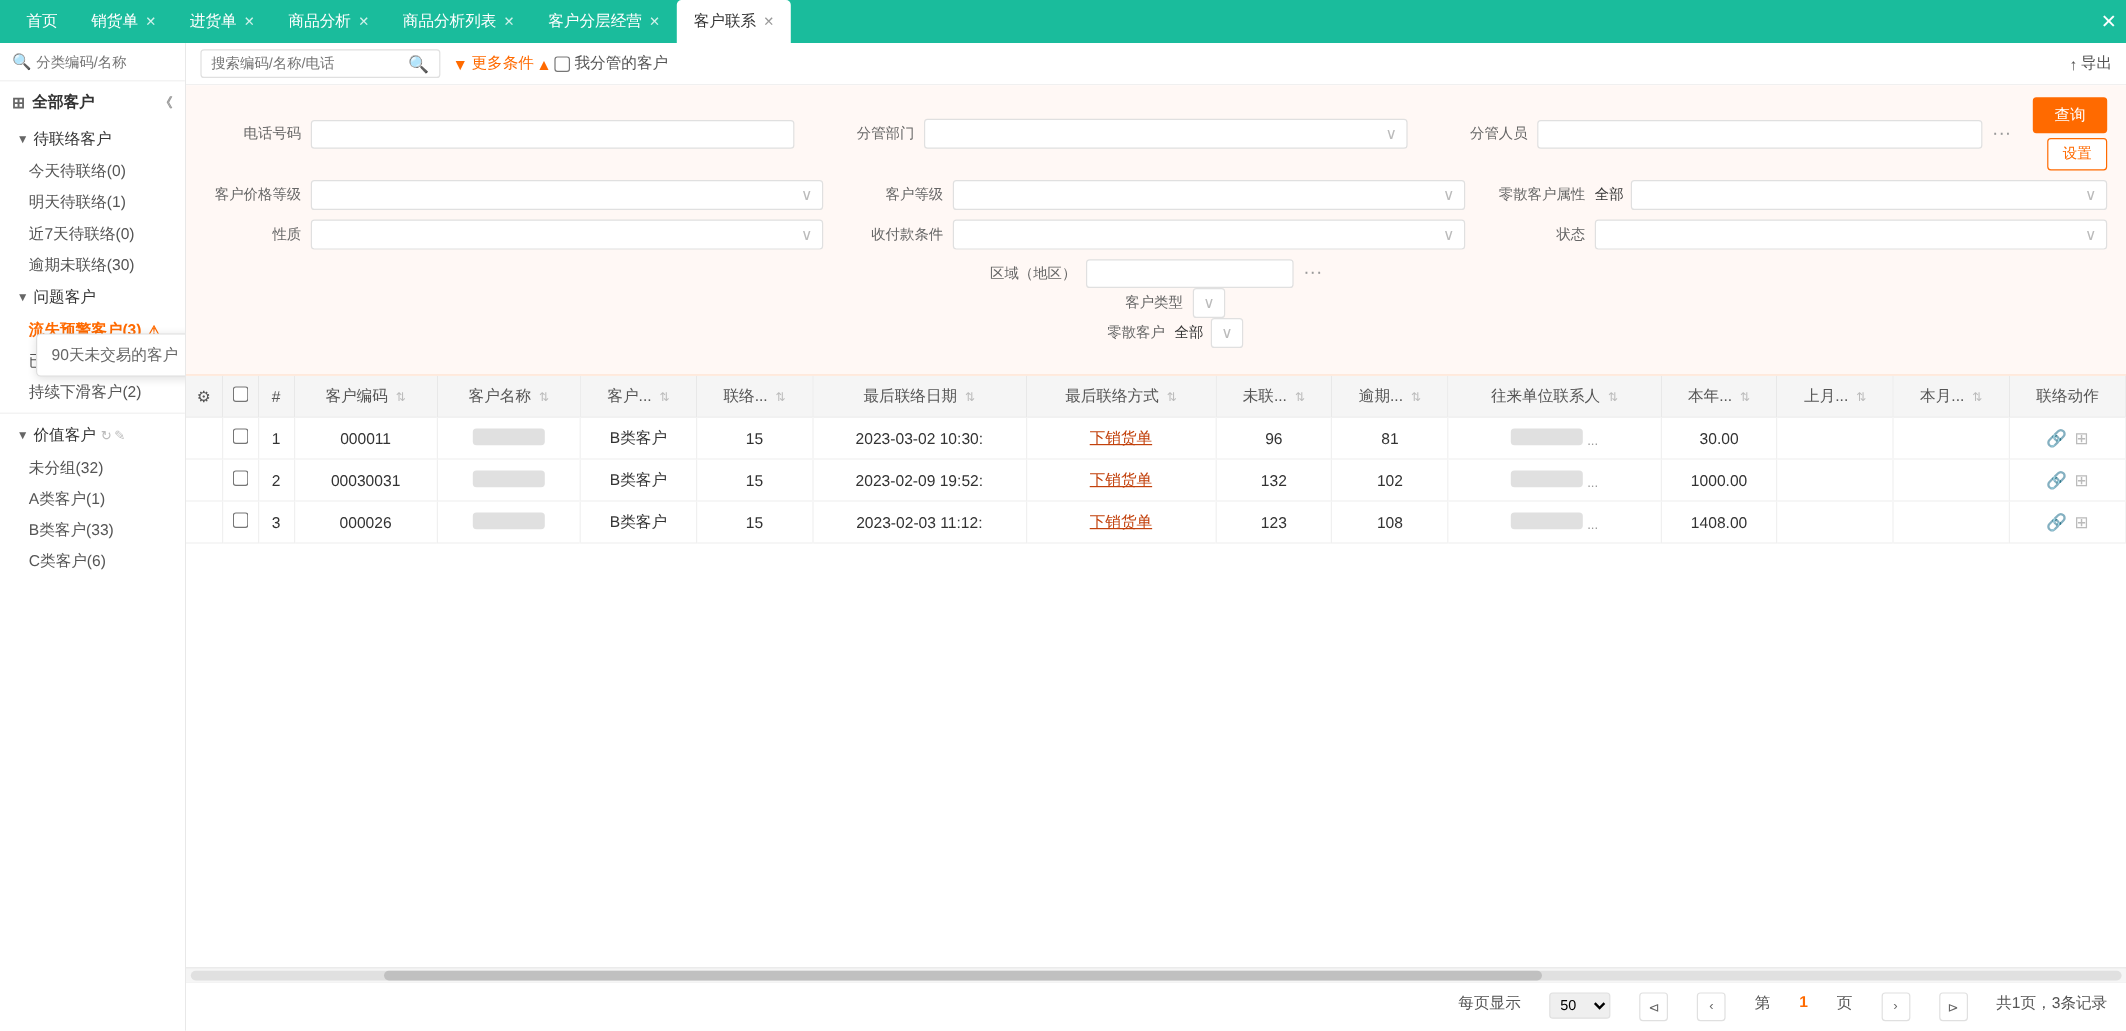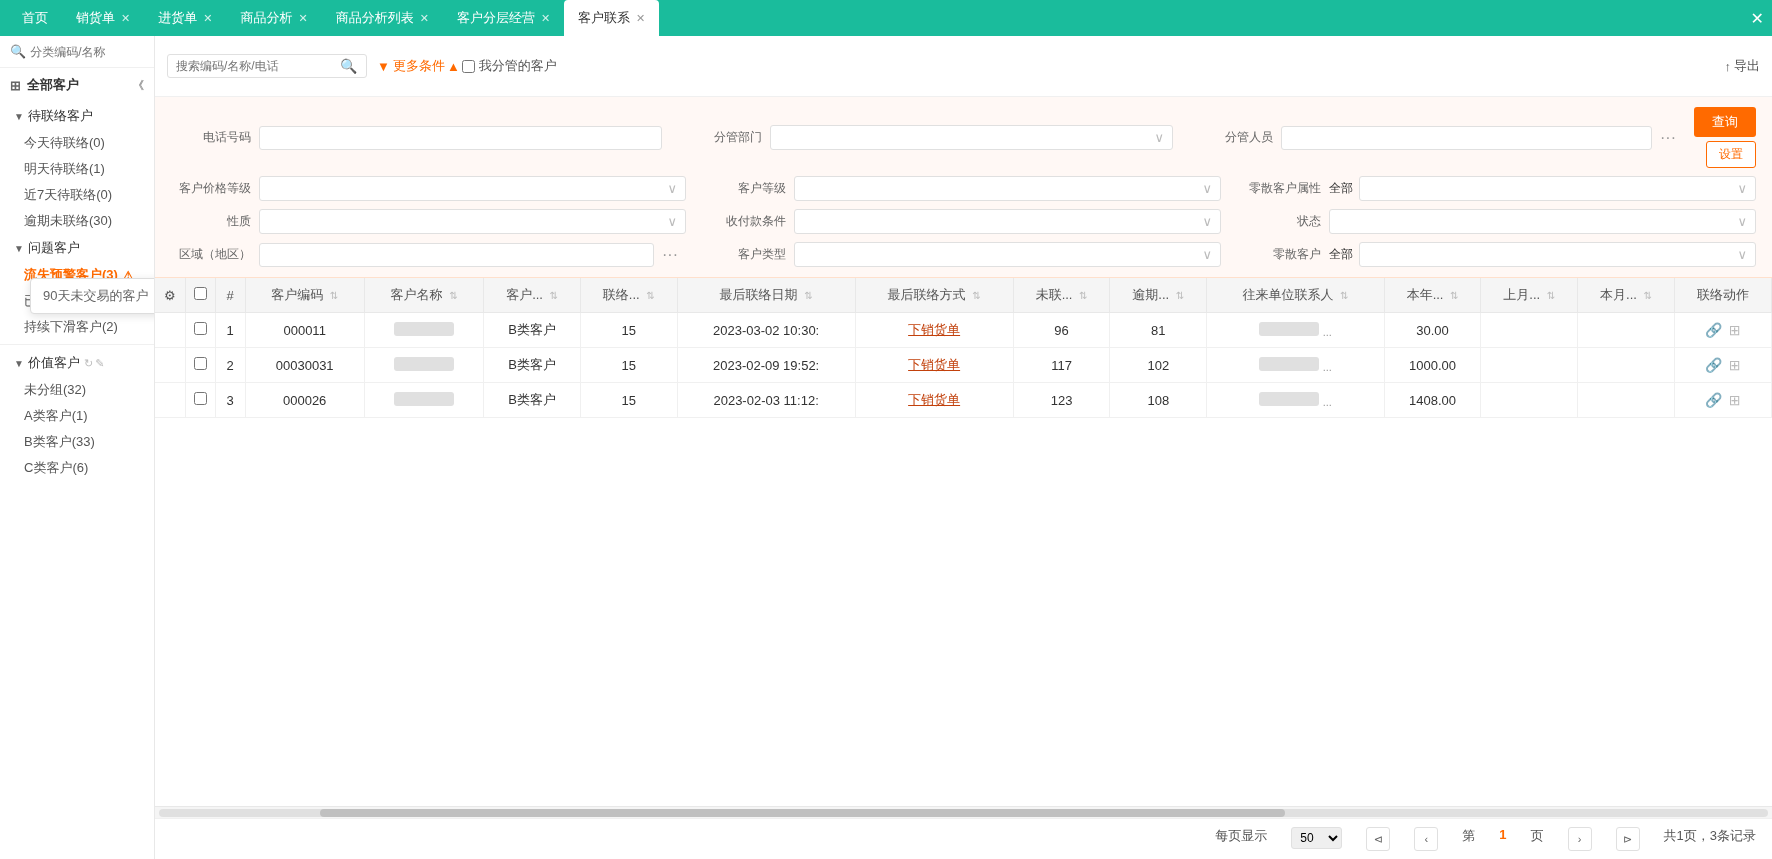--- a/index.html
+++ b/index.html
@@ -129,21 +129,21 @@
       display: flex;
       flex-direction: column;
       overflow: hidden;
       background: #fff;
     }
 
     
     .filter-bar {
       display: flex;
       align-items: center;
-      padding: 18px 12px;
+      padding: 5px 12px;
       border-bottom: 1px solid #f0f0f0;
       background: #fff;
     }
     .filter-search-box {
       display: flex;
       align-items: center;
       border: 1px solid #e0e0e0;
       border-radius: 3px;
       padding: 3px 8px;
       width: 200px;
@@ -194,21 +194,21 @@
     .filter-panel {
       background: #fff8f5;
       border-bottom: 1px solid #ffe0cc;
       padding: 10px 16px;
     }
     .filter-row {
       display: flex;
       align-items: center;
       margin-bottom: 8px;
     }
-    .filter-row:last-child { margin-bottom: 0; }
+    .filter-row:last-child { margin-bottom: 12px; flex-direction: column; }
     .filter-field {
       display: flex;
       align-items: center;
       flex: 1;
     }
     .filter-label {
       color: #666;
       font-size: 12px;
       width: 80px;
       text-align: right;
@@ -694,21 +694,21 @@
             <tr>
       <td></td>
       <td><input type="checkbox" style=""></td>
       <td>2</td>
       <td>00030031</td>
       <td><span class="cell-blurred"></span></td>
       <td>B类客户</td>
       <td>15</td>
       <td>2023-02-09 19:52:</td>
       <td><span class="cell-link">下销货单</span></td>
-      <td>117</td>
+      <td>132</td>
       <td>102</td>
       <td><span class="cell-blurred"></span> <span style="font-size:11px;color:#999;">...</span></td>
       <td>1000.00</td>
       <td></td>
       <td></td>
       <td>
         <div class="action-icons">
           <span class="action-icon">🔗</span>
           <span class="action-icon">⊞</span>
         </div>

